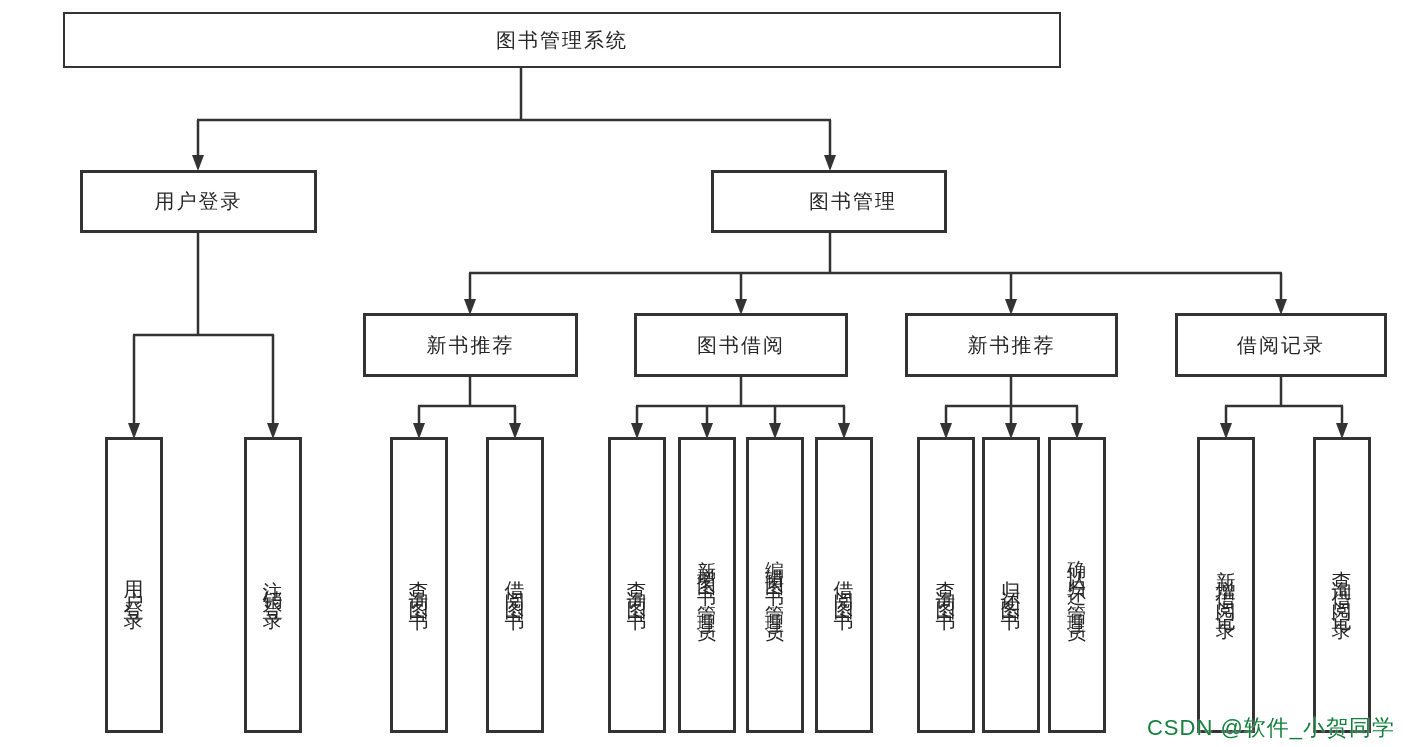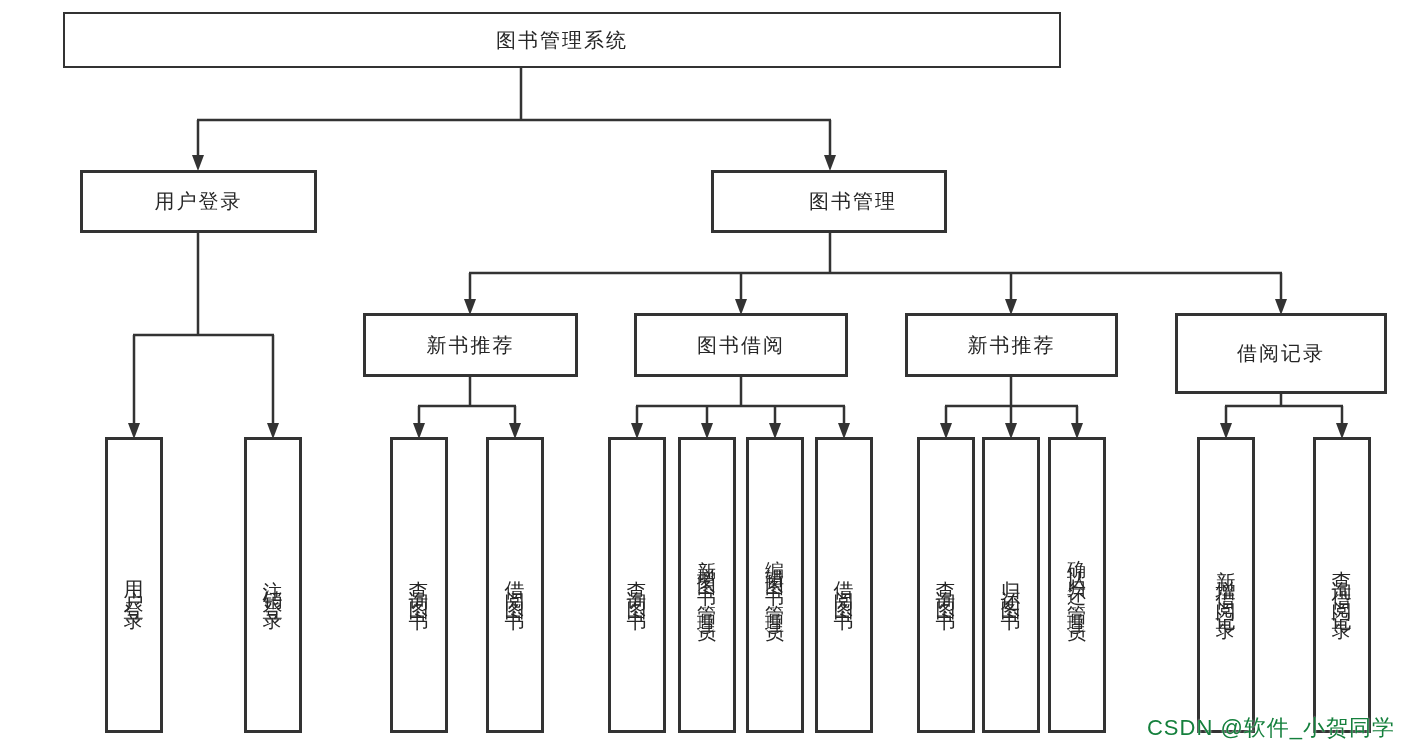--- a/index.html
+++ b/index.html
@@ -87,21 +87,21 @@
 
   <div class="hbox" style="left:634px;top:313px;width:214px;height:64px;">
     <span>图书借阅</span>
   </div>
   <div class="hbox" style="left:363px;top:313px;width:215px;height:64px;">
     <span>新书推荐</span>
   </div>
   <div class="hbox" style="left:905px;top:313px;width:213px;height:64px;">
     <span>新书推荐</span>
   </div>
-  <div class="hbox" style="left:1175px;top:313px;width:212px;height:81px;">
+  <div class="hbox" style="left:1175px;top:313px;width:212px;height:64px;">
     <span>借阅记录</span>
   </div>
 
   <div class="leaf" style="left:105px;">
     <span class="vtext">用户登录</span>
   </div>
   <div class="leaf" style="left:244px;">
     <span class="vtext">注销登录</span>
   </div>
 

